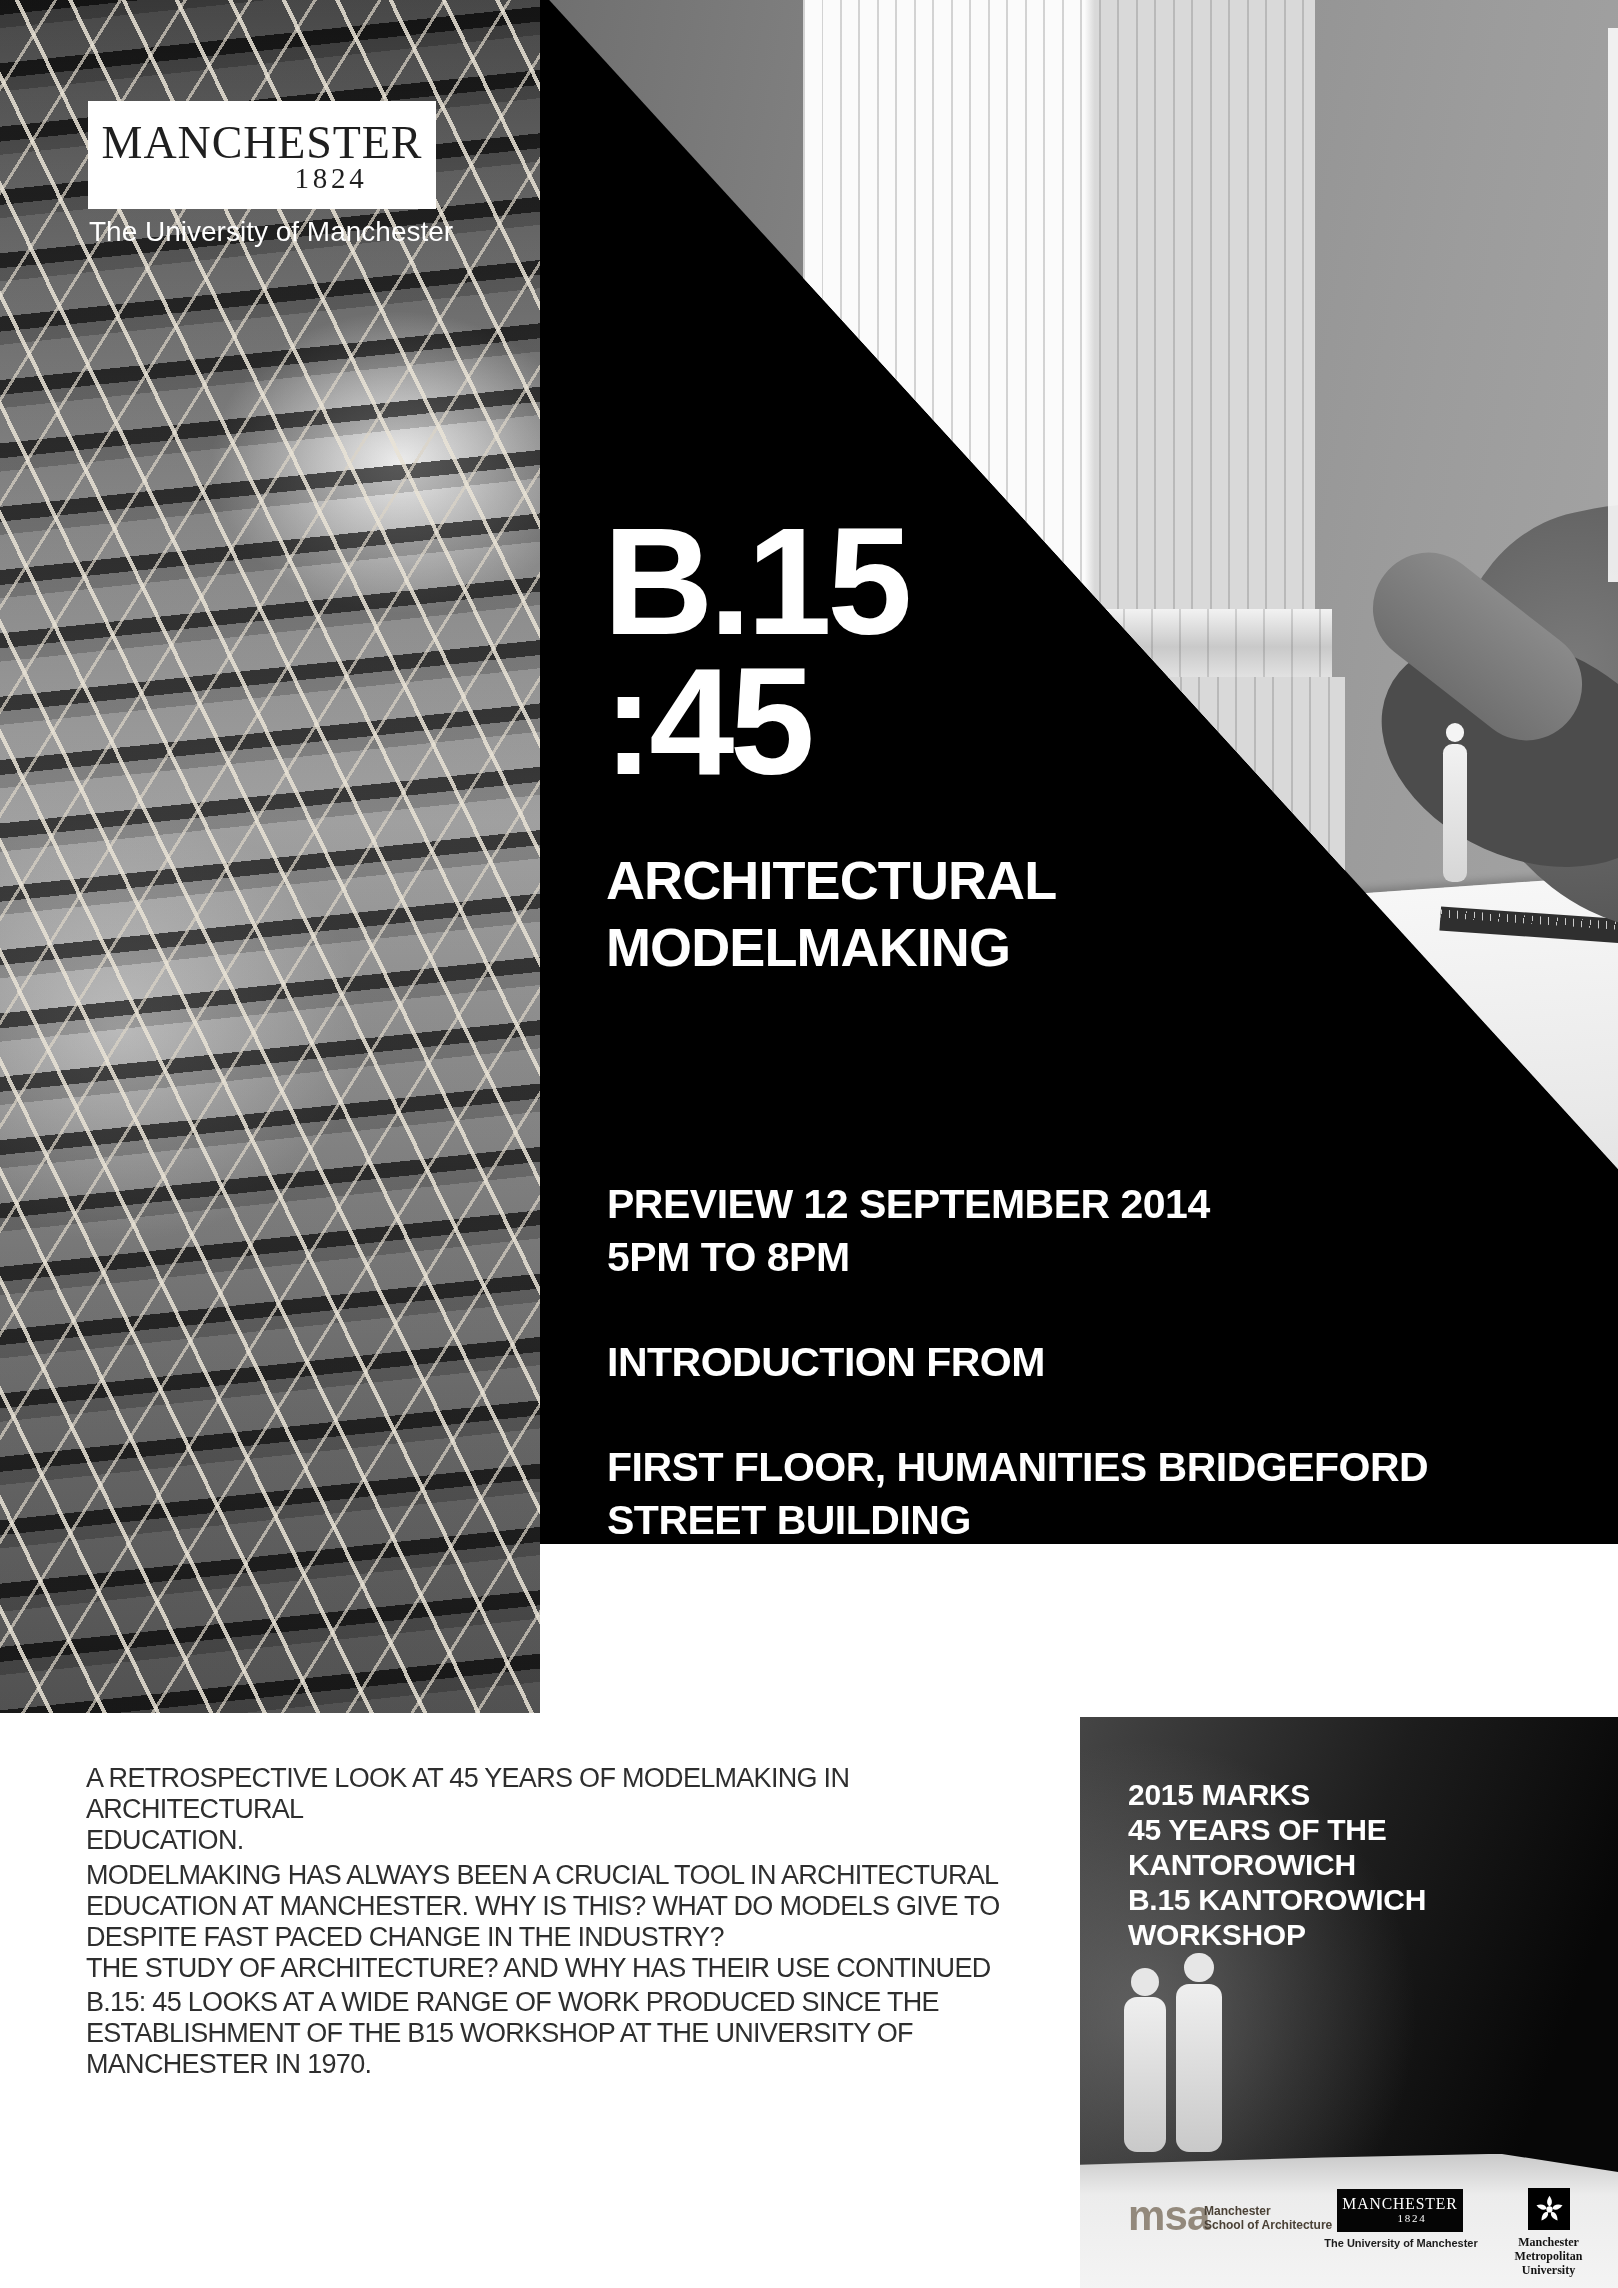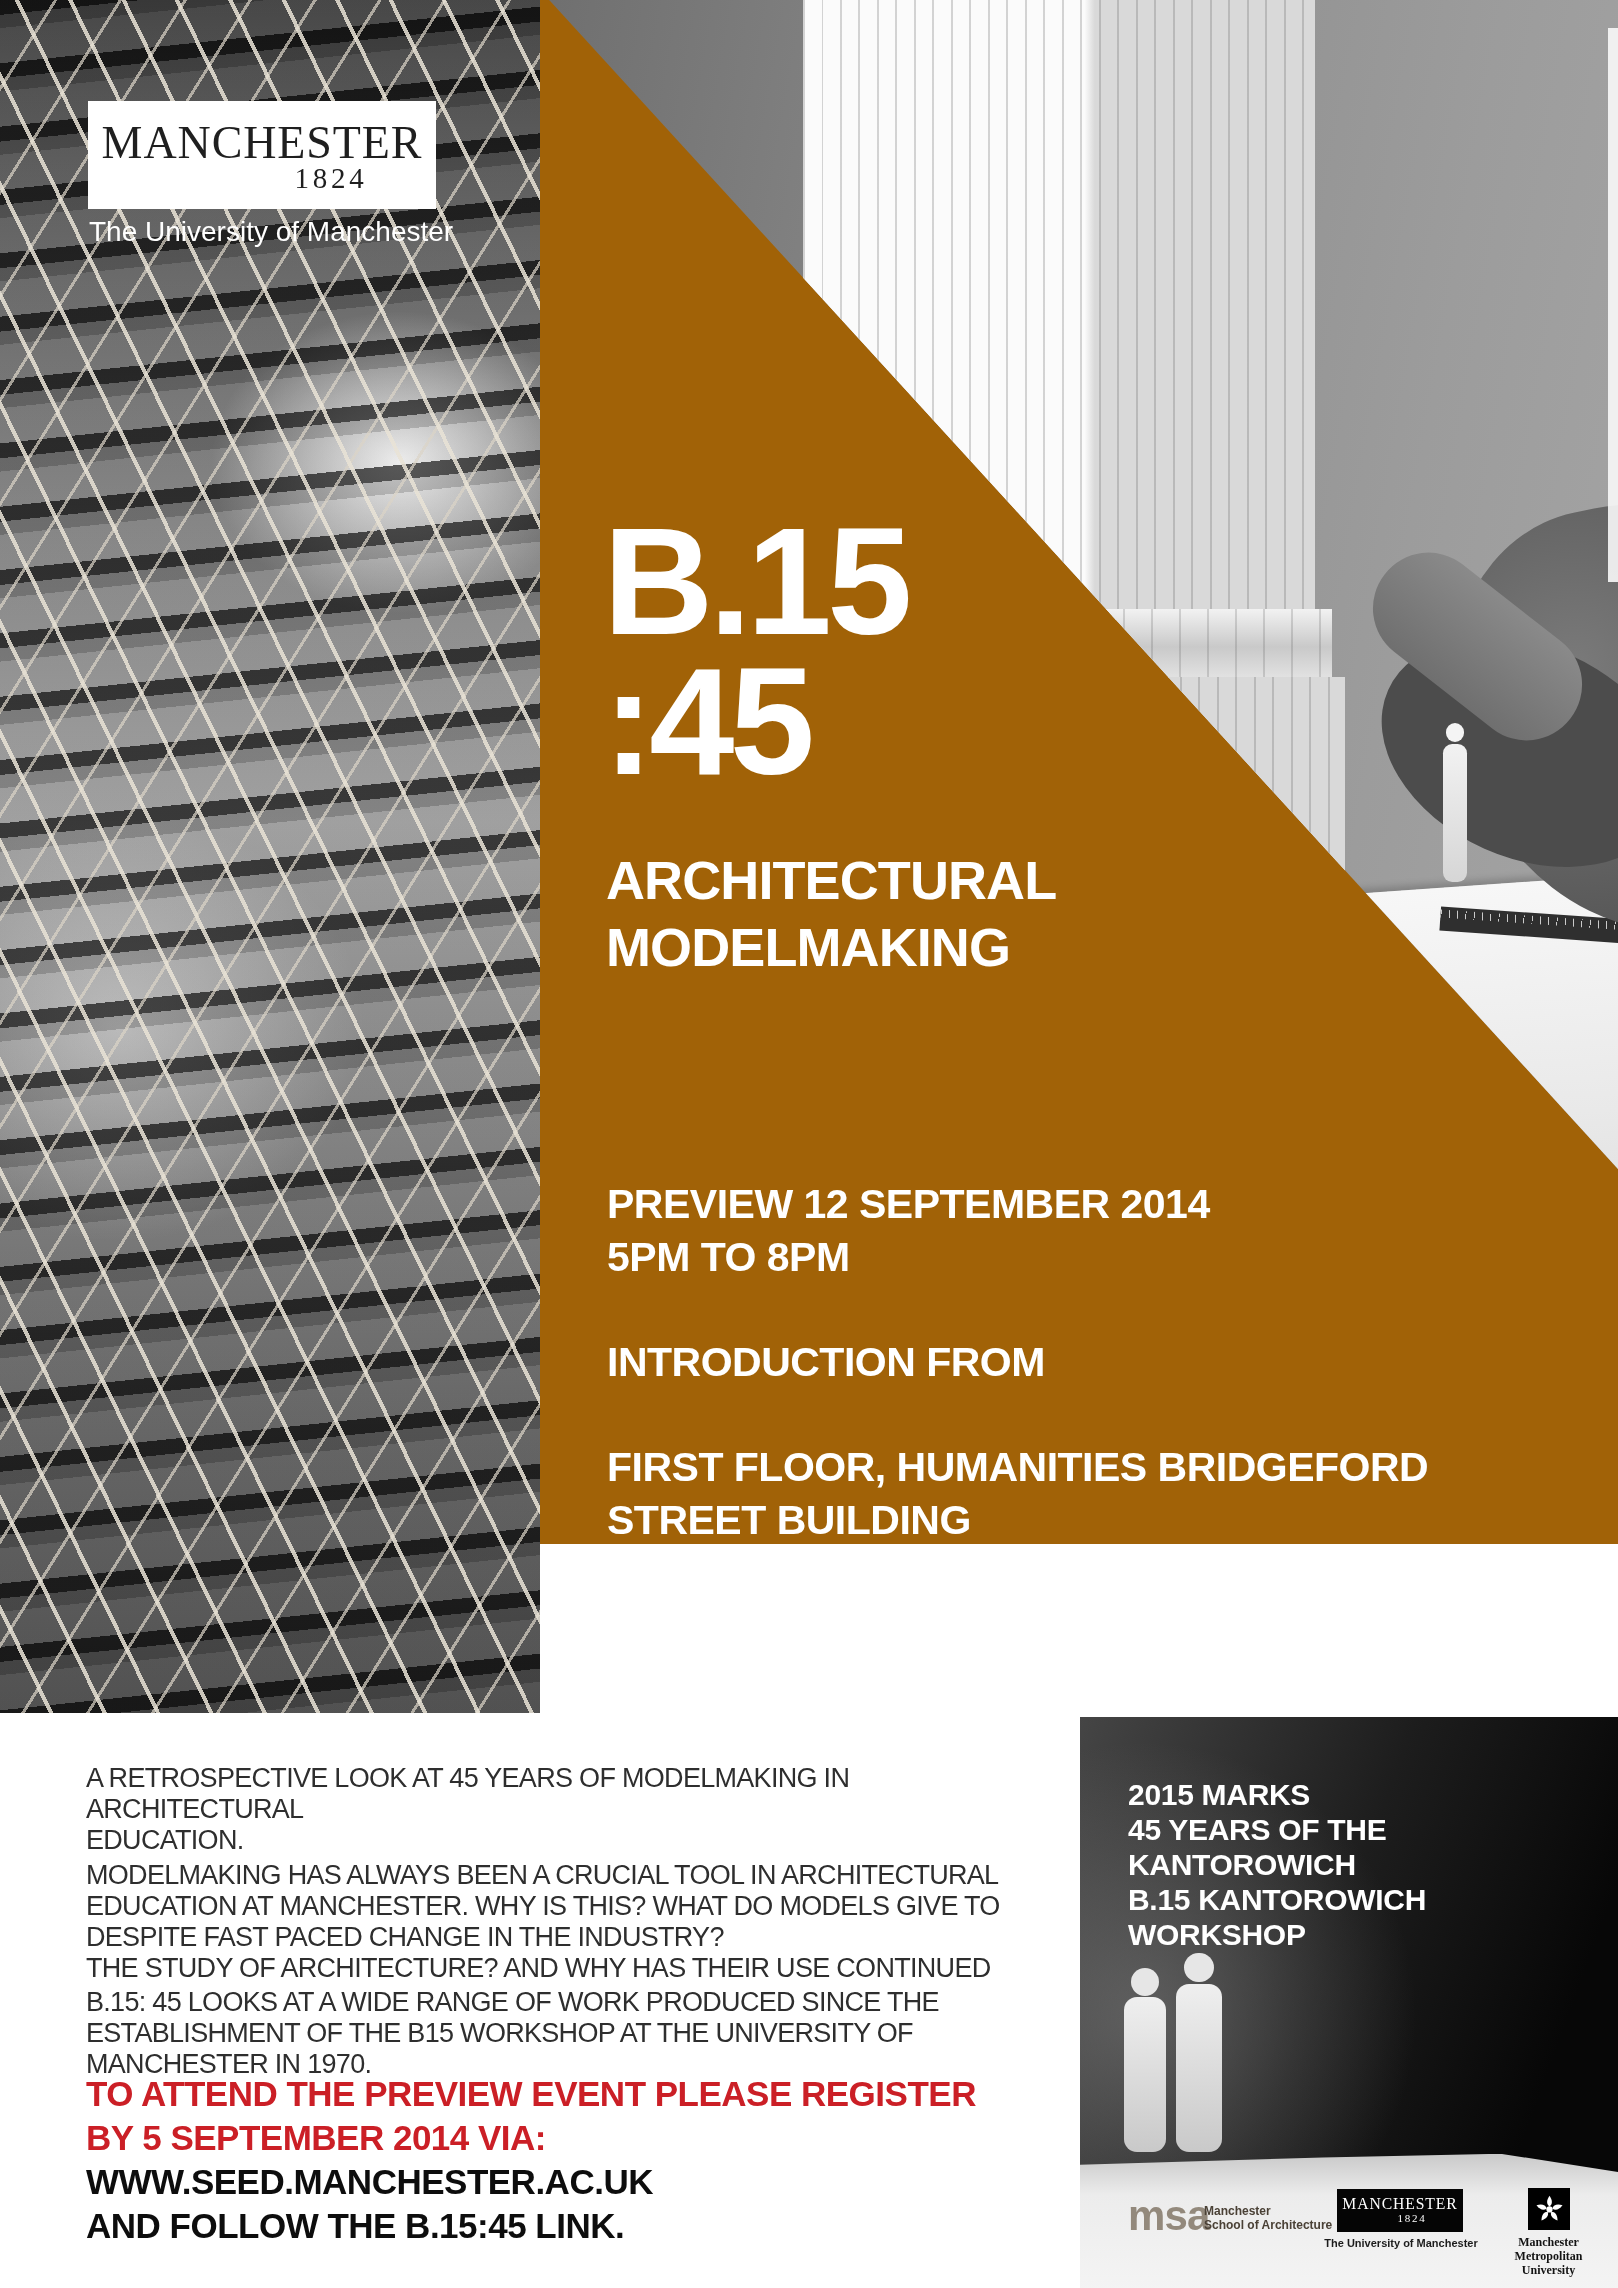--- a/index.html
+++ b/index.html
@@ -31,21 +31,21 @@
     font-family:"Liberation Serif",serif;font-size:29px;line-height:29px;color:#1f1f1f;
     letter-spacing:3.7px;margin-left:138px;margin-top:-1.8px;
   }
   .uom-tagline{
     position:absolute;left:89px;top:216px;font-size:28px;font-weight:400;color:#ffffff;
     letter-spacing:0px;
   }
   
   .hero{
     position:absolute;left:540px;top:0;width:1079px;height:1544px;
-    background:#a16207;
+    background:#000000;
   }
   .hero-photo{
     position:absolute;left:0;top:0;width:1079px;height:1172px;
     clip-path:polygon(9.2px 0,1079px 0,1079px 1170px);
   }
   .wall{position:absolute;left:0;top:0;right:0;bottom:0;
     background:linear-gradient(100deg,#6f6f6f,#8c8c8c 40%,#9c9c9c 75%,#a5a5a5);}
   .building-upper,.building-lower,.building-band{
     position:absolute;
     background-color:#ececec;
@@ -226,26 +226,20 @@
         <div>DESPITE FAST PACED CHANGE IN THE INDUSTRY?</div>
         <div>THE STUDY OF ARCHITECTURE? AND WHY HAS THEIR USE CONTINUED</div>
       </div>
       <div class="para">
         <div>B.15: 45 LOOKS AT A WIDE RANGE OF WORK PRODUCED SINCE THE</div>
         <div>ESTABLISHMENT OF THE B15 WORKSHOP AT THE UNIVERSITY OF</div>
         <div>MANCHESTER IN 1970.</div>
       </div>
     </div>
 
-    <div class="cta">
-      <div class="red-line">TO ATTEND THE PREVIEW EVENT PLEASE REGISTER</div>
-      <div class="red-line">BY 5 SEPTEMBER 2014 VIA:</div>
-      <div class="black-line">WWW.SEED.MANCHESTER.AC.UK</div>
-      <div class="black-line">AND FOLLOW THE B.15:45 LINK.</div>
-    </div>
 
     <div class="panel">
       <div class="panel-text">
         <div>2015 MARKS</div>
         <div>45 YEARS OF THE</div>
         <div>KANTOROWICH</div>
         <div>B.15 KANTOROWICH</div>
         <div>WORKSHOP</div>
       </div>
 

